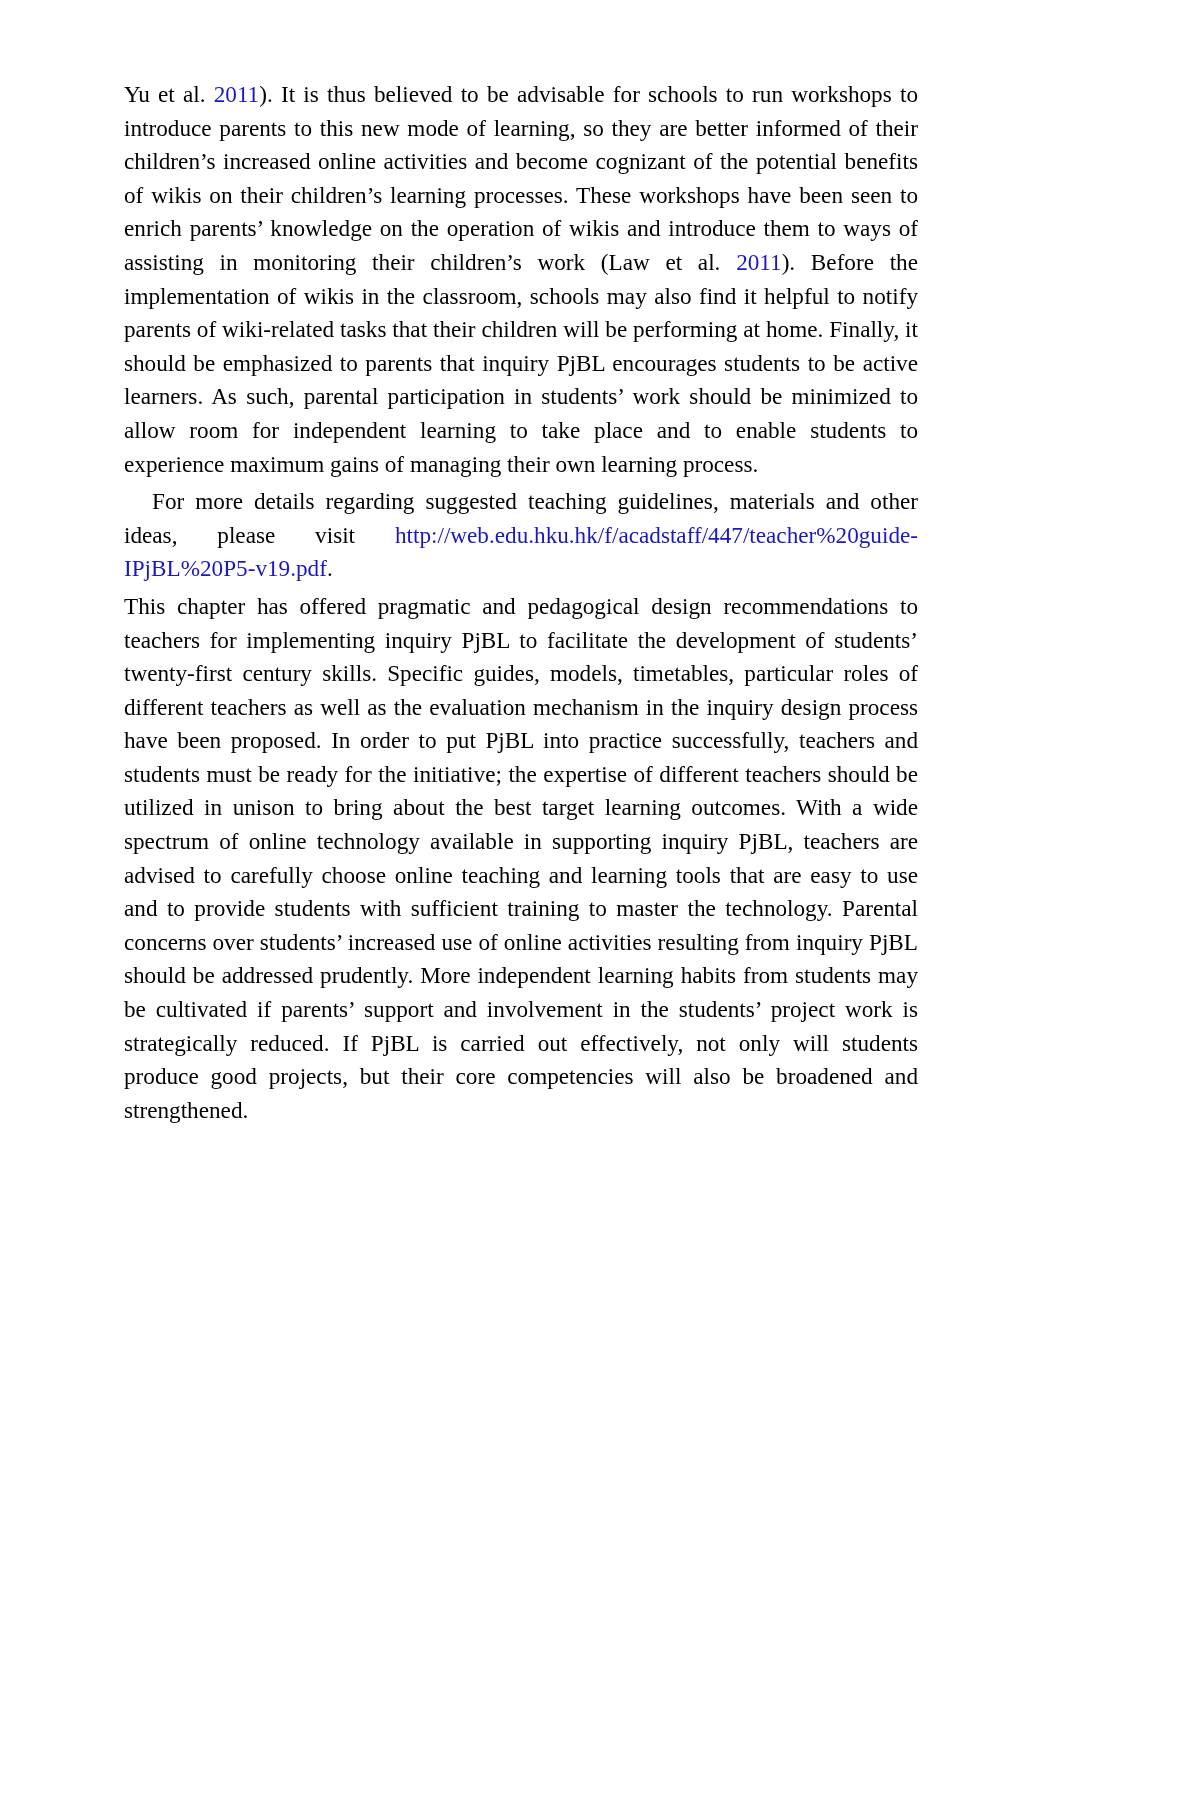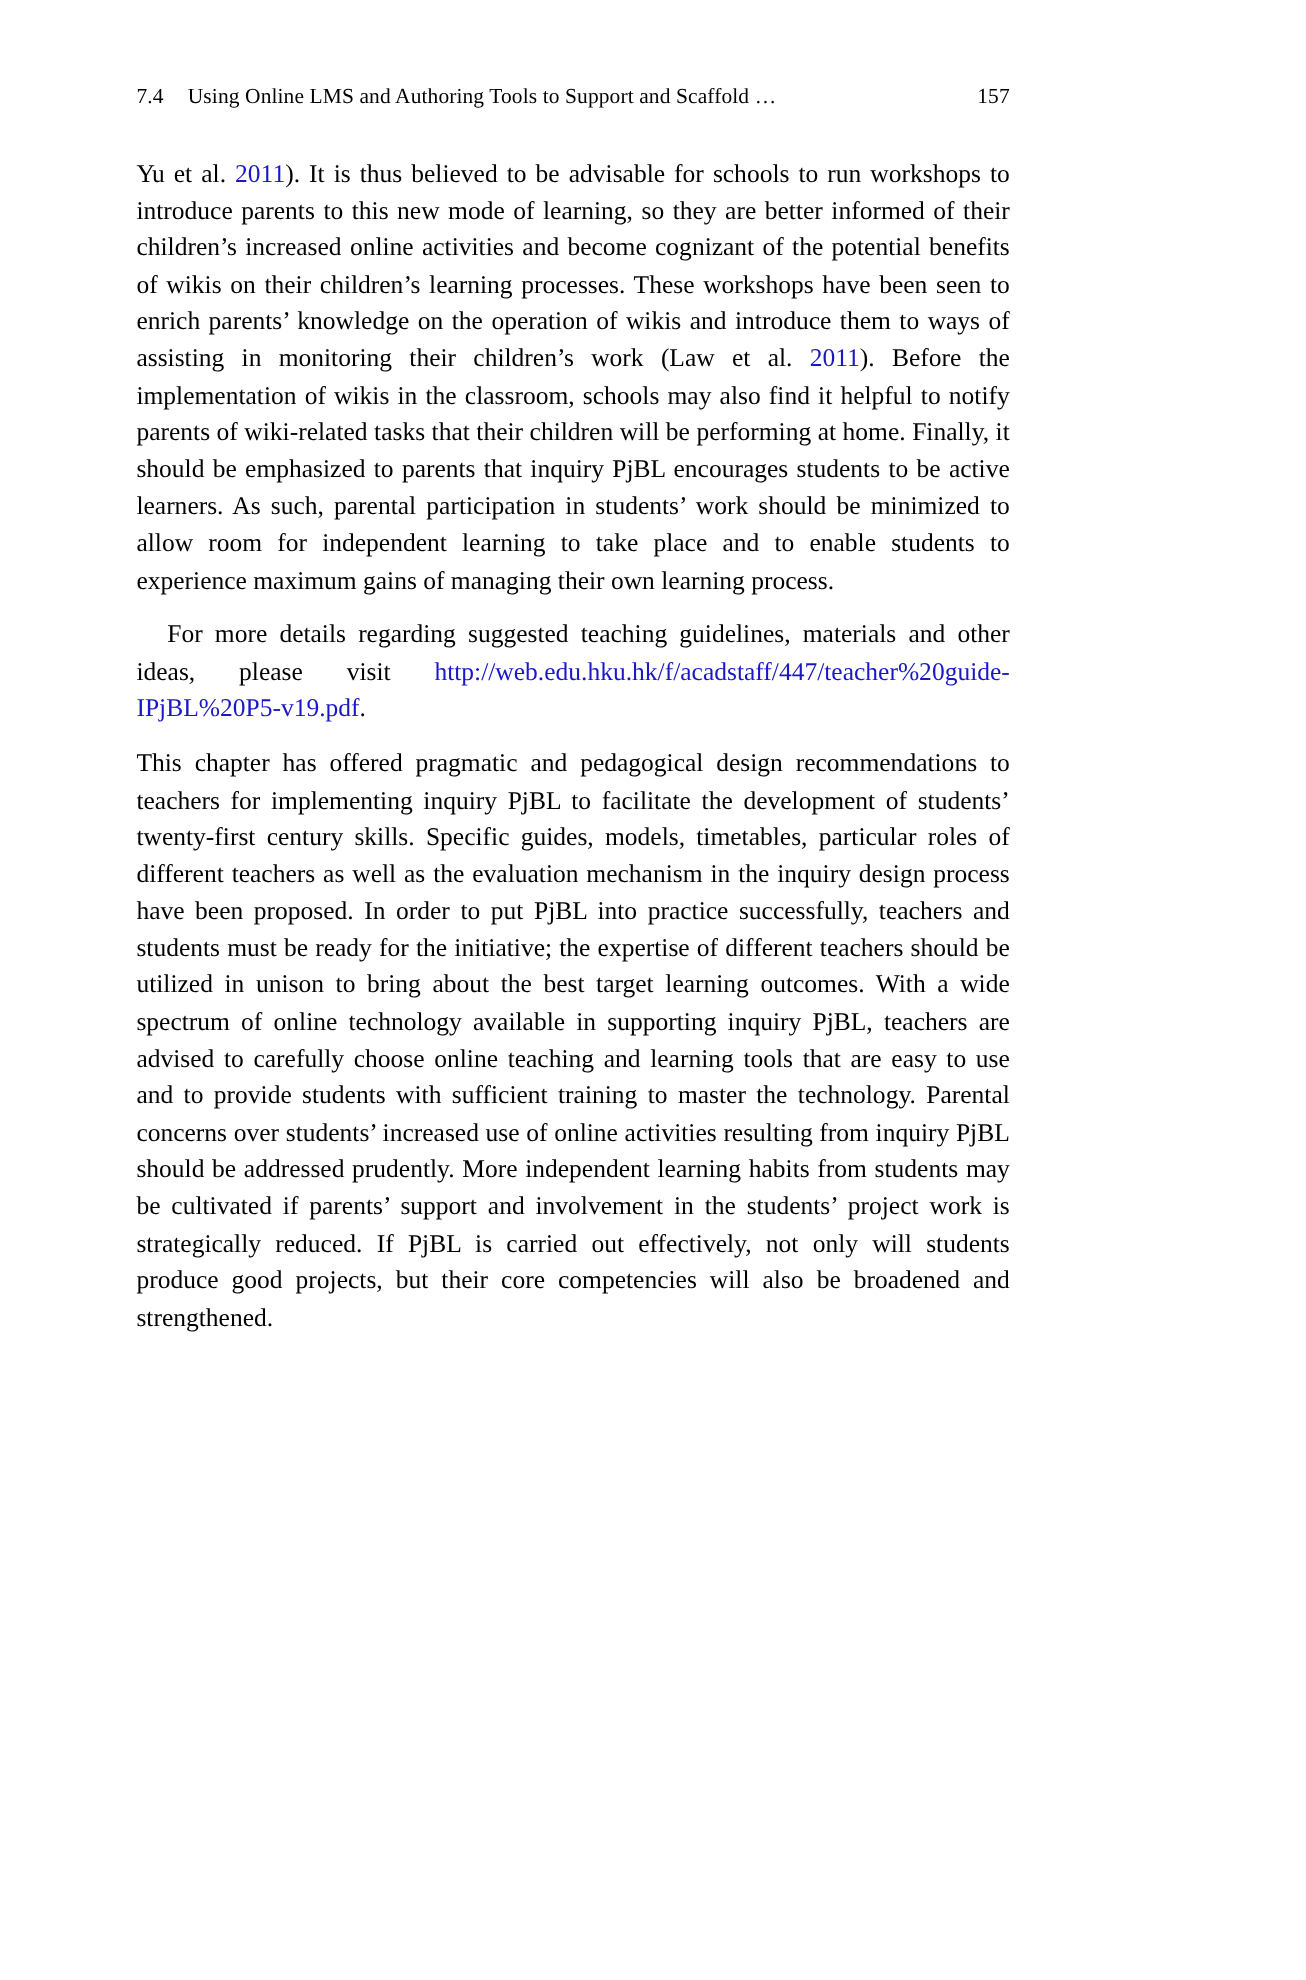--- a/index.html
+++ b/index.html
@@ -58,21 +58,21 @@
   
   .para {
     font-size: 23.2px;
     line-height: 33.6px;
     text-align: justify;
     text-justify: inter-word;
     margin: 0;
     hyphens: none;
   }
   .para + .para {
-    margin-top: 16px;
+    margin-top: 4px;
   }
   .indent {
     text-indent: 28px;
   }
   .link {
     color: #1a17c4;
   }
   .cite {
     color: #1a17c4;
     margin-top: 16px;
@@ -94,27 +94,20 @@
   .section-heading .sec-title {
     flex: 1 1 auto;
   }
 </style>
 </head>
 <body>
 
 <div class="page">
   <div class="content">
 
-    <div class="runhead">
-      <div class="runhead-left">
-        <span class="runhead-num">7.4</span>
-        <span class="runhead-title">Using Online LMS and Authoring Tools to Support and Scaffold …</span>
-      </div>
-      <span class="runhead-folio">157</span>
-    </div>
 
     <p class="para"><span>Yu et al. </span><span class="cite">2011</span><span>). It is thus believed to be advisable for schools to run workshops to introduce parents to this new mode of learning, so they are better informed of their children’s increased online activities and become cognizant of the potential benefits of wikis on their children’s learning processes. These workshops have been seen to enrich parents’ knowledge on the operation of wikis and introduce them to ways of assisting in monitoring their children’s work (Law et al. </span><span class="cite">2011</span><span>). Before the implementation of wikis in the classroom, schools may also find it helpful to notify parents of wiki-related tasks that their children will be performing at home. Finally, it should be emphasized to parents that inquiry PjBL encourages students to be active learners. As such, parental participation in students’ work should be minimized to allow room for independent learning to take place and to enable students to experience maximum gains of managing their own learning process.</span></p>
 
     <p class="para indent"><span>For more details regarding suggested teaching guidelines, materials and other ideas, please visit </span><span class="link">http://web.edu.hku.hk/f/acadstaff/447/teacher%20guide-IPjBL%</span><span class="link">20P5-v19.pdf</span><span>.</span></p>
 
 
     <p class="para">This chapter has offered pragmatic and pedagogical design recommendations to teachers for implementing inquiry PjBL to facilitate the development of students’ twenty-first century skills. Specific guides, models, timetables, particular roles of different teachers as well as the evaluation mechanism in the inquiry design process have been proposed. In order to put PjBL into practice successfully, teachers and students must be ready for the initiative; the expertise of different teachers should be utilized in unison to bring about the best target learning outcomes. With a wide spectrum of online technology available in supporting inquiry PjBL, teachers are advised to carefully choose online teaching and learning tools that are easy to use and to provide students with sufficient training to master the technology. Parental concerns over students’ increased use of online activities resulting from inquiry PjBL should be addressed prudently. More independent learning habits from students may be cultivated if parents’ support and involvement in the students’ project work is strategically reduced. If PjBL is carried out effectively, not only will students produce good projects, but their core competencies will also be broadened and strengthened.</p>
 
   </div>
 </div>

